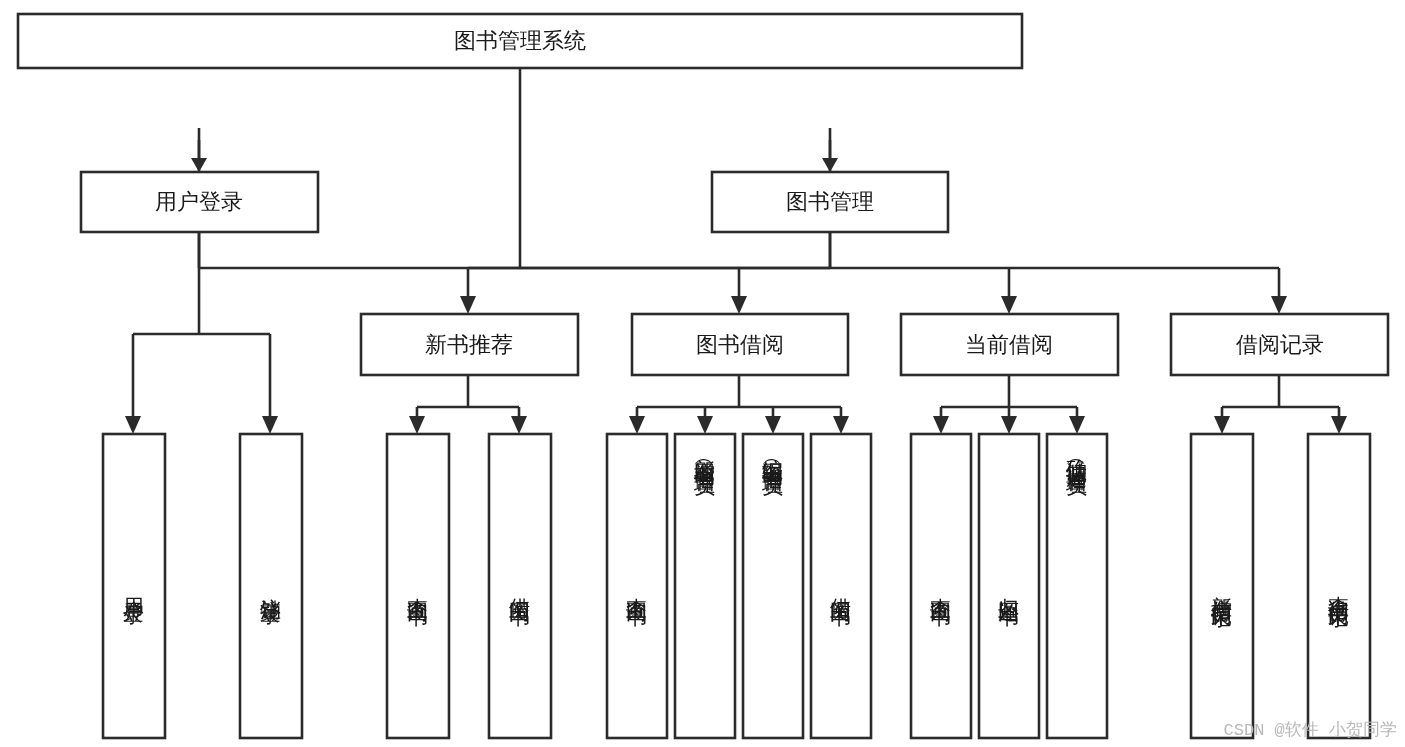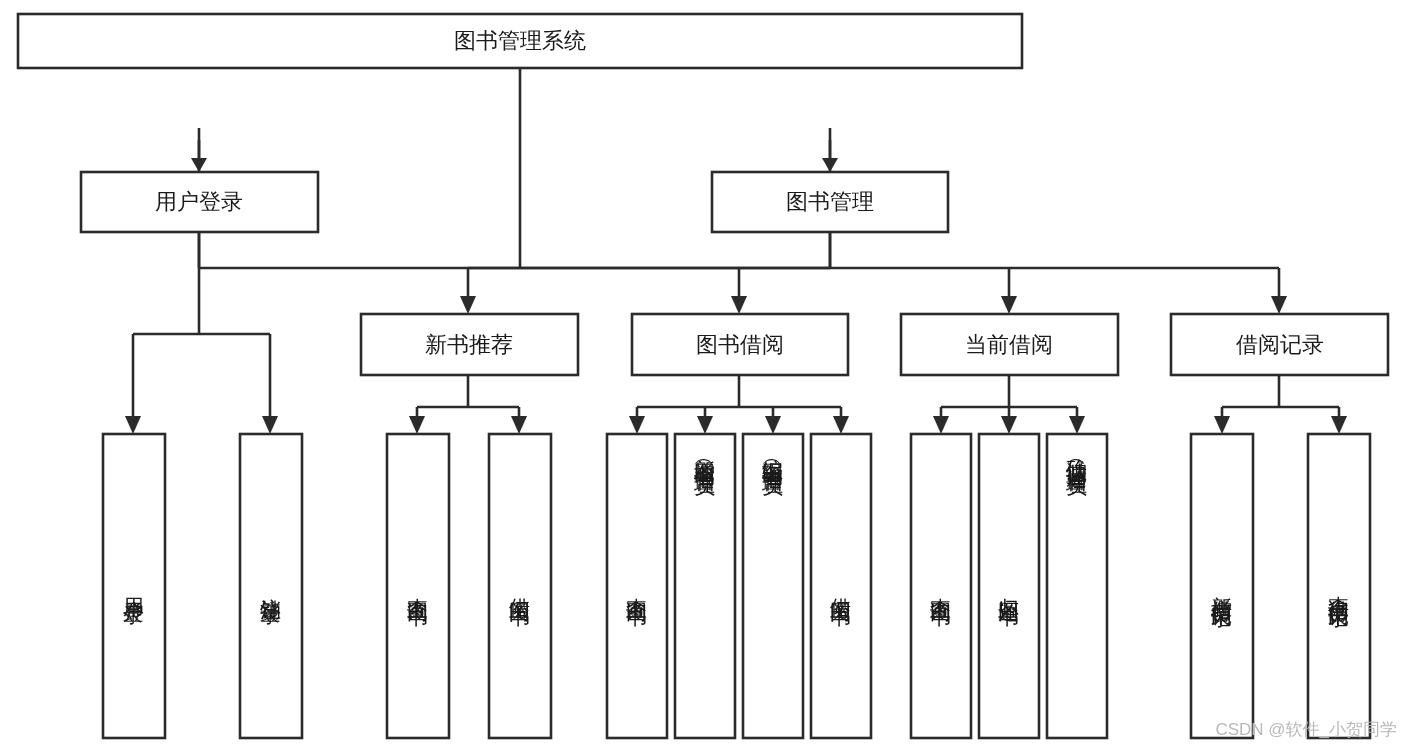--- a/index.html
+++ b/index.html
@@ -55,21 +55,21 @@
     font-size: 21px;
     line-height: 1;
     color: #1a1a1a;
     letter-spacing: 2.5px;
     white-space: nowrap;
   }
   .watermark {
     position: absolute;
     right: 8px;
     bottom: 6px;
-    font-family: Liberation Sans, sans-serif;
+    font-family: Liberation Mono, monospace;
     font-size: 17px;
     color: #b9b9b9;
     white-space: nowrap;
     pointer-events: none;
   }
 </style>
 </head>
 <body>
 
 <svg id="diagram" viewBox="0 0 1405 747">

